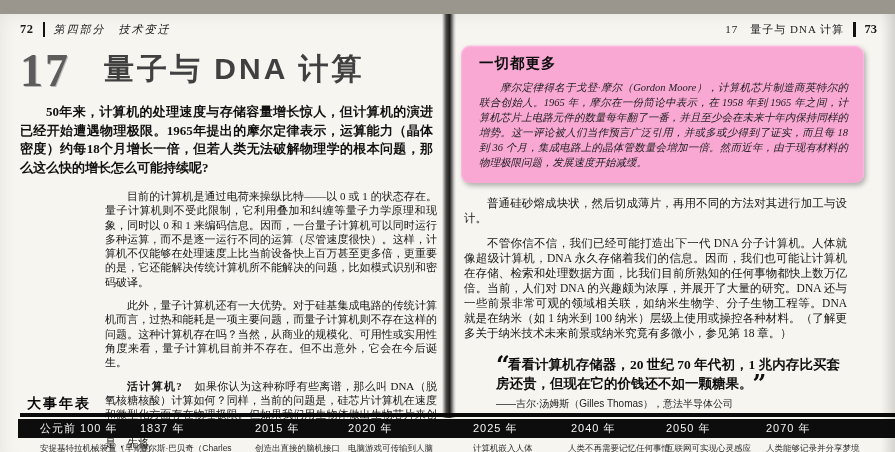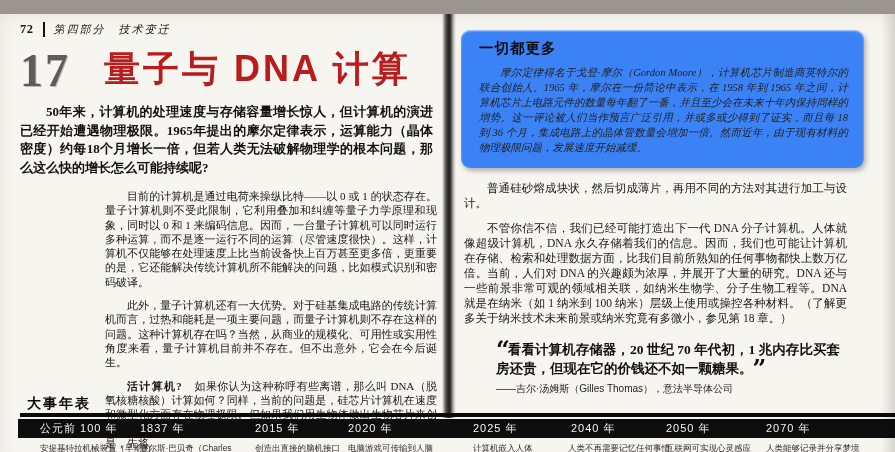--- a/index.html
+++ b/index.html
@@ -11,21 +11,21 @@
   
   .page-left{position:absolute;left:0;top:0;width:443px;height:452px;padding:8px 4px 0 20px;box-sizing:border-box;}
   .runhead{display:flex;align-items:center;font-size:11px;color:#1a1a1a;}
   .runhead .pagenum{font-weight:bold;font-size:12.5px;letter-spacing:0.5px;}
   .runhead .vbar{display:inline-block;width:2px;height:15px;background:#111;margin:0 9px;}
   .runhead .head-title{font-style:italic;font-size:11px;letter-spacing:2px;}
 
   .chapter-row{display:flex;align-items:flex-start;margin-top:12px;}
   .chapter-num{font-size:46px;line-height:44px;font-weight:bold;color:#5c5c5c;letter-spacing:2px;
                text-shadow:1px 1px 0 rgba(0,0,0,0.25);}
-  .chapter-title{font-size:36px;line-height:40px;font-weight:900;color:#b91c1c;margin-left:34px;
+  .chapter-title{font-size:30px;line-height:40px;font-weight:900;color:#404040;margin-left:34px;
                letter-spacing:3px;font-family:"Liberation Sans","DejaVu Sans",sans-serif;}
 
   .intro{margin:10px 6px 0 0;font-weight:bold;font-size:13px;line-height:18.5px;color:#111;
          text-align:justify;text-indent:2em;}
 
   .body-col{margin:12px 2px 0 85px;}
   .body-col p{margin:0 0 9px 0;font-size:11px;line-height:14.3px;color:#161616;
               text-align:justify;text-indent:2em;}
   .runin{font-weight:bold;letter-spacing:1px;}
 
@@ -33,21 +33,21 @@
   .gutter{position:absolute;left:442px;top:0;width:14px;height:404px;
           background:linear-gradient(90deg,rgba(15,15,15,0) 0%,rgba(15,15,15,0.75) 30%,rgba(10,10,10,0.92) 55%,rgba(15,15,15,0.2) 85%,rgba(15,15,15,0) 100%);}
 
   
   .page-right{position:absolute;left:456px;top:0;width:439px;height:452px;padding:8px 0 0 4px;box-sizing:border-box;}
   .runhead-r{display:flex;align-items:center;justify-content:flex-end;font-size:11px;color:#1a1a1a;padding-right:18px;}
   .runhead-r .head-title{font-size:11px;letter-spacing:1px;}
   .runhead-r .vbar{display:inline-block;width:2.5px;height:15px;background:#111;margin:0 9px;}
   .runhead-r .pagenum{font-weight:bold;font-size:12.5px;}
 
-  .sidebar-box{margin:8px 31px 0 1px;background:#3b82f6;border-radius:9px;padding:9px 16px 13px 18px;
+  .sidebar-box{margin:8px 31px 0 1px;background:#f9a8d4;border-radius:9px;padding:9px 16px 13px 18px;
                box-shadow:2px 3px 5px rgba(0,0,0,0.28), inset 0 1px 2px rgba(255,255,255,0.7);}
   .sidebar-title{font-weight:900;font-size:14.5px;color:#0d0d0d;letter-spacing:1px;
                font-family:"Liberation Sans","DejaVu Sans",sans-serif;}
   .sidebar-body{margin-top:7px;font-style:italic;font-size:10.5px;line-height:15px;color:#222;
                text-align:justify;text-indent:2em;}
 
   .rbody{margin:13px 48px 0 4px;}
   .rbody p{margin:0 0 10px 0;font-size:11.5px;line-height:15px;color:#161616;text-align:justify;text-indent:2em;}
 
   .quote-block{margin:14px 55px 0 36px;position:relative;}
@@ -89,20 +89,25 @@
     <div class="body-col">
       <p>目前的计算机是通过电荷来操纵比特——以 0 或 1 的状态存在。量子计算机则不受此限制，它利用叠加和纠缠等量子力学原理和现象，同时以 0 和 1 来编码信息。因而，一台量子计算机可以同时运行多种运算，而不是逐一运行不同的运算（尽管速度很快）。这样，计算机不仅能够在处理速度上比当前设备快上百万甚至更多倍，更重要的是，它还能解决传统计算机所不能解决的问题，比如模式识别和密码破译。</p>
       <p>此外，量子计算机还有一大优势。对于硅基集成电路的传统计算机而言，过热和能耗是一项主要问题，而量子计算机则不存在这样的问题。这种计算机存在吗？当然，从商业的规模化、可用性或实用性角度来看，量子计算机目前并不存在。但不出意外，它会在今后诞生。</p>
       <p><span class="runin">活计算机?</span><span>　如果你认为这种称呼有些离谱，那么叫 DNA（脱氧核糖核酸）计算如何？同样，当前的问题是，硅芯片计算机在速度和微型化方面存在物理极限。但如果我们用生物体做出生物芯片来创造出亚原子电路，而不依靠由硅砂制成的硅呢？硅芯片的制作过程就是，先将</span></p>
     </div>
   </div>
 
   <div class="gutter"></div>
 
   <div class="page-right">
+    <div class="runhead-r">
+      <span class="head-title">17　量子与 DNA 计算</span>
+      <span class="vbar"></span>
+      <span class="pagenum">73</span>
+    </div>
 
     <div class="sidebar-box">
       <div class="sidebar-title">一切都更多</div>
       <div class="sidebar-body">摩尔定律得名于戈登·摩尔（Gordon Moore），计算机芯片制造商英特尔的联合创始人。1965 年，摩尔在一份简论中表示，在 1958 年到 1965 年之间，计算机芯片上电路元件的数量每年翻了一番，并且至少会在未来十年内保持同样的增势。这一评论被人们当作预言广泛引用，并或多或少得到了证实，而且每 18 到 36 个月，集成电路上的晶体管数量会增加一倍。然而近年，由于现有材料的物理极限问题，发展速度开始减缓。</div>
     </div>
 
     <div class="rbody">
       <p>普通硅砂熔成块状，然后切成薄片，再用不同的方法对其进行加工与设计。</p>
       <p>不管你信不信，我们已经可能打造出下一代 DNA 分子计算机。人体就像超级计算机，DNA 永久存储着我们的信息。因而，我们也可能让计算机在存储、检索和处理数据方面，比我们目前所熟知的任何事物都快上数万亿倍。当前，人们对 DNA 的兴趣颇为浓厚，并展开了大量的研究。DNA 还与一些前景非常可观的领域相关联，如纳米生物学、分子生物工程等。DNA 就是在纳米（如 1 纳米到 100 纳米）层级上使用或操控各种材料。（了解更多关于纳米技术未来前景或纳米究竟有多微小，参见第 18 章。）</p>
     </div>

